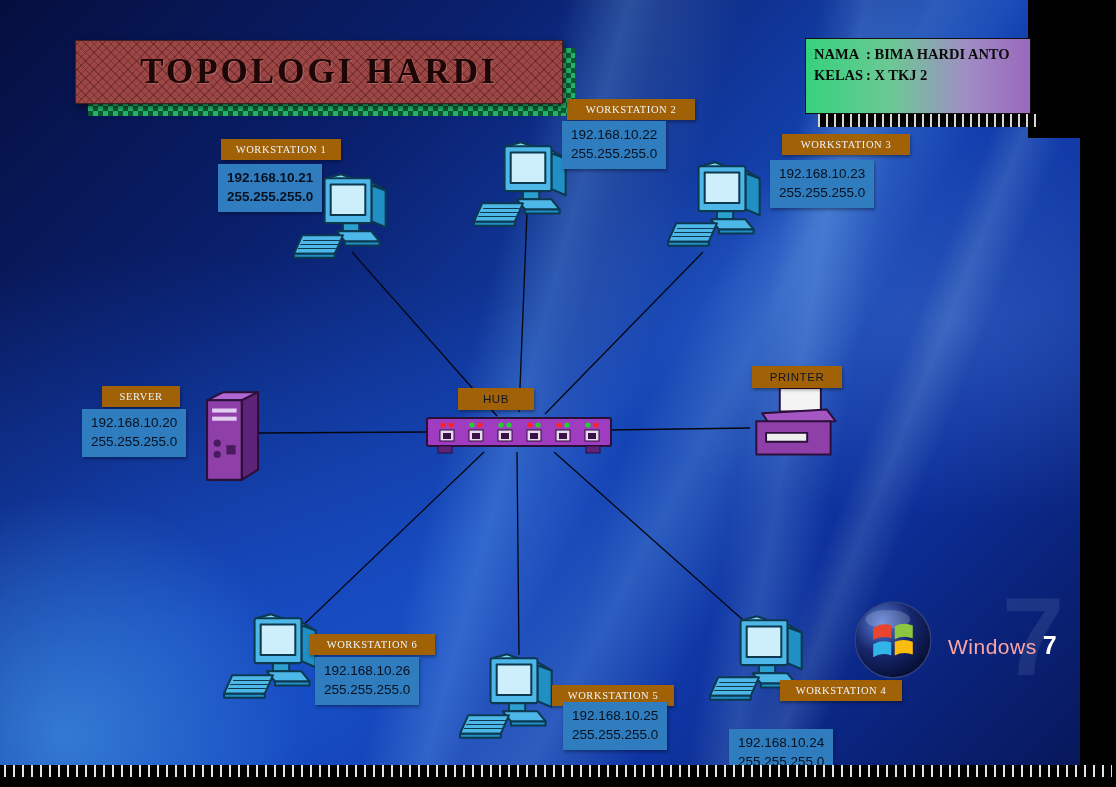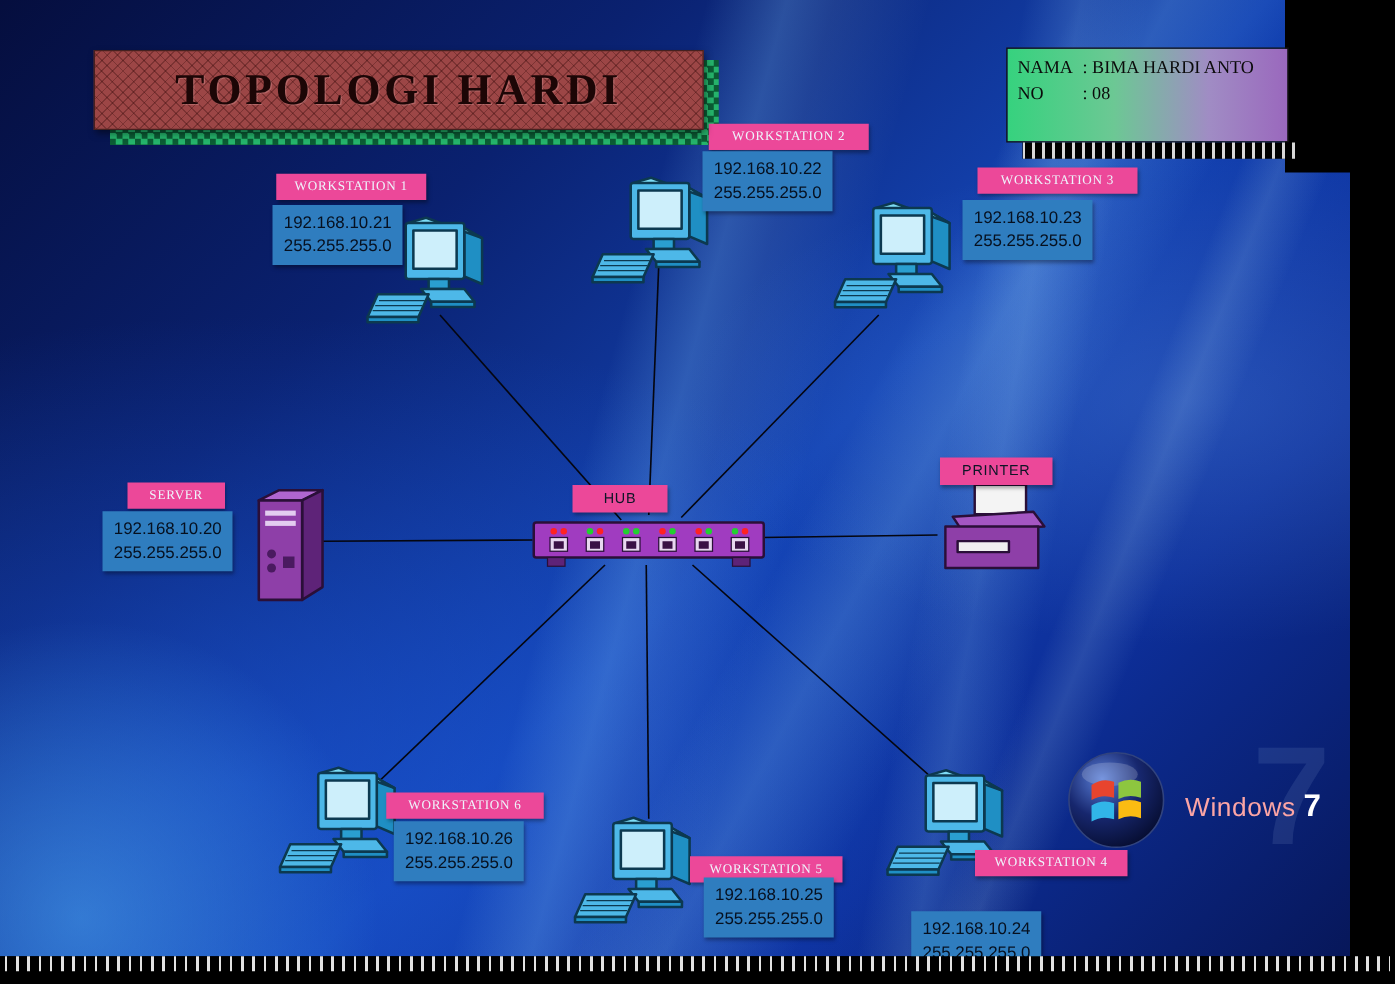--- a/index.html
+++ b/index.html
@@ -44,43 +44,43 @@
     letter-spacing:3px;color:#1c0606;text-shadow:1px 1px 0 rgba(255,200,200,.25);
   }
   .checker{background-image:repeating-conic-gradient(#25b36b 0% 25%, #0b5c34 0% 50%);background-size:10px 10px;}
   .banner-checker-bottom{position:absolute;left:88px;top:101px;width:486px;height:15px;z-index:3;}
   .banner-checker-right{position:absolute;left:561px;top:48px;width:14px;height:68px;z-index:3;}
   
   .info-panel{
     position:absolute;left:805px;top:38px;width:226px;height:76px;z-index:6;
     background:linear-gradient(90deg,#36d27e 0%, #6cc894 38%, #a08cc4 72%, #9a68bd 100%);
     border:1px solid #111;padding:5px 8px;box-sizing:border-box;
-    font-family:"Liberation Serif",serif;font-weight:normal;font-size:14.5px;color:#0b0b0b;
+    font-family:"Liberation Serif",serif;font-weight:bold;font-size:14.5px;color:#0b0b0b;
   }
   .info-row{line-height:1.45;white-space:nowrap;}
   .info-label{display:inline-block;width:52px;}
   .info-teeth{position:absolute;left:818px;top:114px;width:222px;height:13px;background-color:#000;z-index:6;
       background-image:repeating-linear-gradient(90deg,#d8d8d8 0 2px, transparent 2px 8px);}
   
   .wires{position:absolute;left:0;top:0;width:1116px;height:787px;z-index:1;pointer-events:none;}
   .wires line{stroke:#05060f;stroke-width:1.3;}
   
   .name-tag{
-    position:absolute;background:#ec4899;color:#eef4fc;z-index:3;
+    position:absolute;background:#a16207;color:#eef4fc;z-index:3;
     font-family:"Liberation Serif",serif;font-size:10.5px;letter-spacing:.6px;
     padding:5px 8px;text-align:center;white-space:nowrap;box-shadow:1px 2px 3px rgba(0,0,0,.35);
   }
   .name-tag.dark{color:#0d1526;font-size:11.5px;font-family:"Liberation Sans",sans-serif;}
   .ip-tag{
     position:absolute;background:#2f7dbf;color:#06101f;z-index:3;
     font-family:"Liberation Sans",sans-serif;font-size:13.5px;line-height:1.4;
     padding:5px 9px;white-space:nowrap;box-shadow:1px 2px 3px rgba(0,0,0,.35);
   }
   
-  .ws1-name{left:221px;top:139px;width:104px;}  .ws1-ip{left:218px;top:164px;}
+  .ws1-name{left:221px;top:139px;width:104px;}  .ws1-ip{left:218px;top:164px;font-weight:bold;}
   .ws2-name{left:567px;top:99px;width:112px;}   .ws2-ip{left:562px;top:121px;}
   .ws3-name{left:782px;top:134px;width:112px;}  .ws3-ip{left:770px;top:160px;}
   .server-name{left:102px;top:386px;width:62px;}.server-ip{left:82px;top:409px;}
   .hub-name{left:458px;top:388px;width:60px;}
   .printer-name{left:752px;top:366px;width:74px;}
   .ws6-name{left:309px;top:634px;width:110px;}  .ws6-ip{left:315px;top:657px;}
   .ws5-name{left:552px;top:685px;width:106px;}  .ws5-ip{left:563px;top:702px;}
   .ws4-name{left:734px;top:680px;width:106px;margin-left:46px;}  .ws4-ip{left:729px;top:729px;}
   
   .dev{position:absolute;z-index:2;}
@@ -189,21 +189,21 @@
 <div class="banner-checker-right checker"></div>
 <div class="banner">
   <span class="banner-title">TOPOLOGI HARDI</span>
 </div>
 
 <div class="info-panel">
   <div class="info-row">
     <span class="info-label">NAMA</span><span>: BIMA HARDI ANTO</span>
   </div>
   <div class="info-row">
-    <span class="info-label">NO</span><span>: 08</span>
+    <span class="info-label">KELAS</span><span>: X TKJ 2</span>
   </div>
 </div>
 <div class="info-teeth"></div>
 
 <div class="name-tag ws1-name">WORKSTATION 1</div>
 <div class="ip-tag ws1-ip">
   <div>192.168.10.21</div>
   <div>255.255.255.0</div>
 </div>
 <div class="dev ws1-icon">

